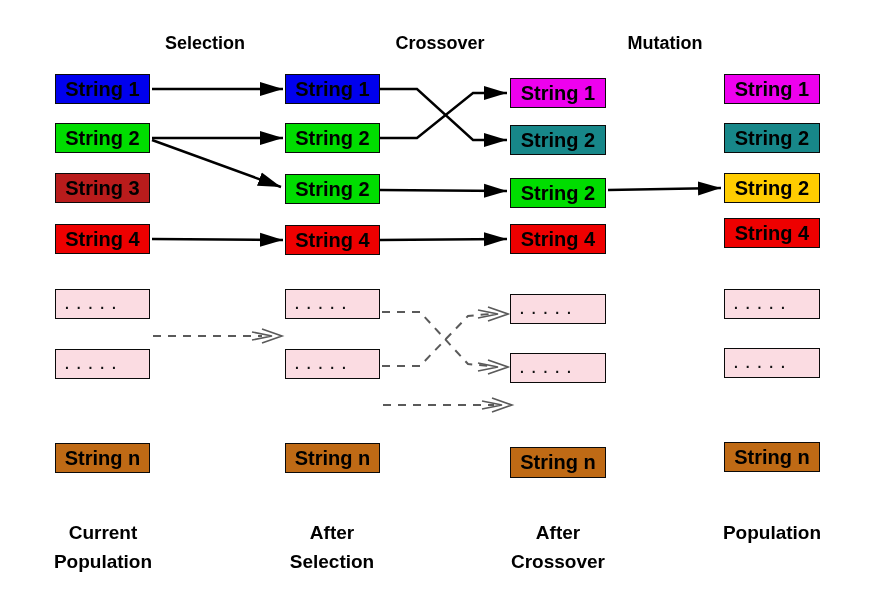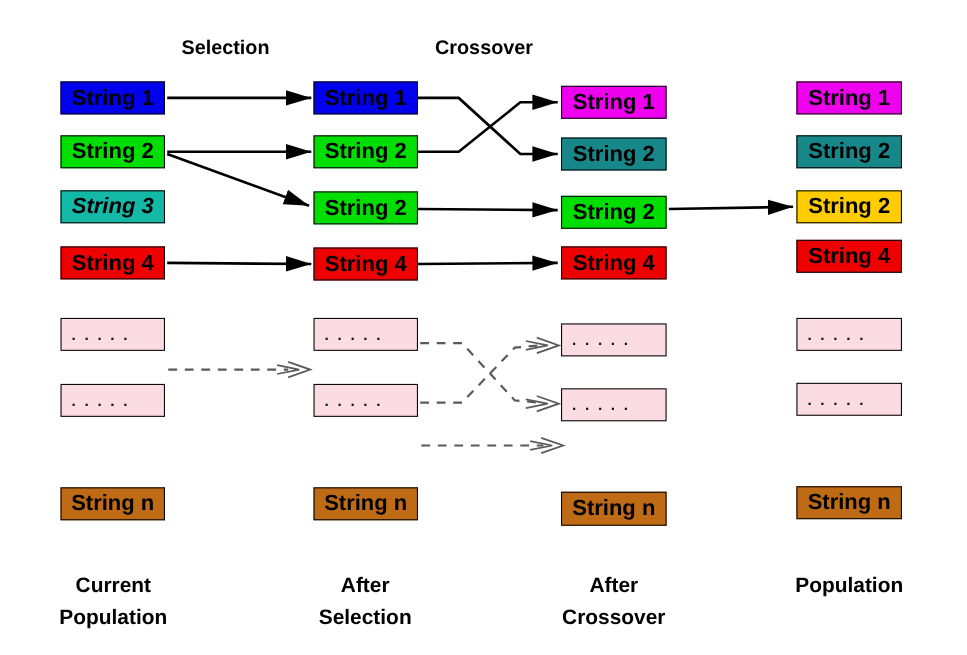--- a/index.html
+++ b/index.html
@@ -30,24 +30,25 @@
   .dashed{stroke:#5a5a5a;stroke-width:2;fill:none;stroke-dasharray:8 7;}
   .chev{stroke:#5a5a5a;stroke-width:1.6;fill:none;}
 </style>
 </head>
 <body>
 
 <div id="canvas">
 
   <div class="header" style="left:120px;">Selection</div>
   <div class="header" style="left:355px;">Crossover</div>
+  <div class="header" style="left:580px;">Mutation</div>
 
   <div class="box" style="left: 55px; top: 74px; width: 95px; height: 30px; background-color: rgb(0, 0, 238);">String 1</div>
   <div class="box" style="left: 55px; top: 123px; width: 95px; height: 30px; background-color: rgb(0, 221, 0);">String 2</div>
-  <div class="box" style="left: 55px; top: 173px; width: 95px; height: 30px; background-color: #14b8a6; font-style: italic;">String 3</div>
+  <div class="box" style="left: 55px; top: 173px; width: 95px; height: 30px; background-color: #b91c1c;">String 3</div>
   <div class="box" style="left: 55px; top: 224px; width: 95px; height: 30px; background-color: rgb(238, 0, 0);">String 4</div>
   <div class="box dots" style="left: 55px; top: 289px; width: 95px; height: 30px; background-color: rgb(251, 220, 226);">. . . . .</div>
   <div class="box dots" style="left: 55px; top: 349px; width: 95px; height: 30px; background-color: rgb(251, 220, 226);">. . . . .</div>
   <div class="box" style="left: 55px; top: 443px; width: 95px; height: 30px; background-color: rgb(191, 106, 21);">String n</div>
 
   <div class="box" style="left: 285px; top: 74px; width: 95px; height: 30px; background-color: rgb(0, 0, 238);">String 1</div>
   <div class="box" style="left: 285px; top: 123px; width: 95px; height: 30px; background-color: rgb(0, 221, 0);">String 2</div>
   <div class="box" style="left: 285px; top: 174px; width: 95px; height: 30px; background-color: rgb(0, 221, 0);">String 2</div>
   <div class="box" style="left: 285px; top: 225px; width: 95px; height: 30px; background-color: rgb(238, 0, 0);">String 4</div>
   <div class="box dots" style="left: 285px; top: 289px; width: 95px; height: 30px; background-color: rgb(251, 220, 226);">. . . . .</div>

